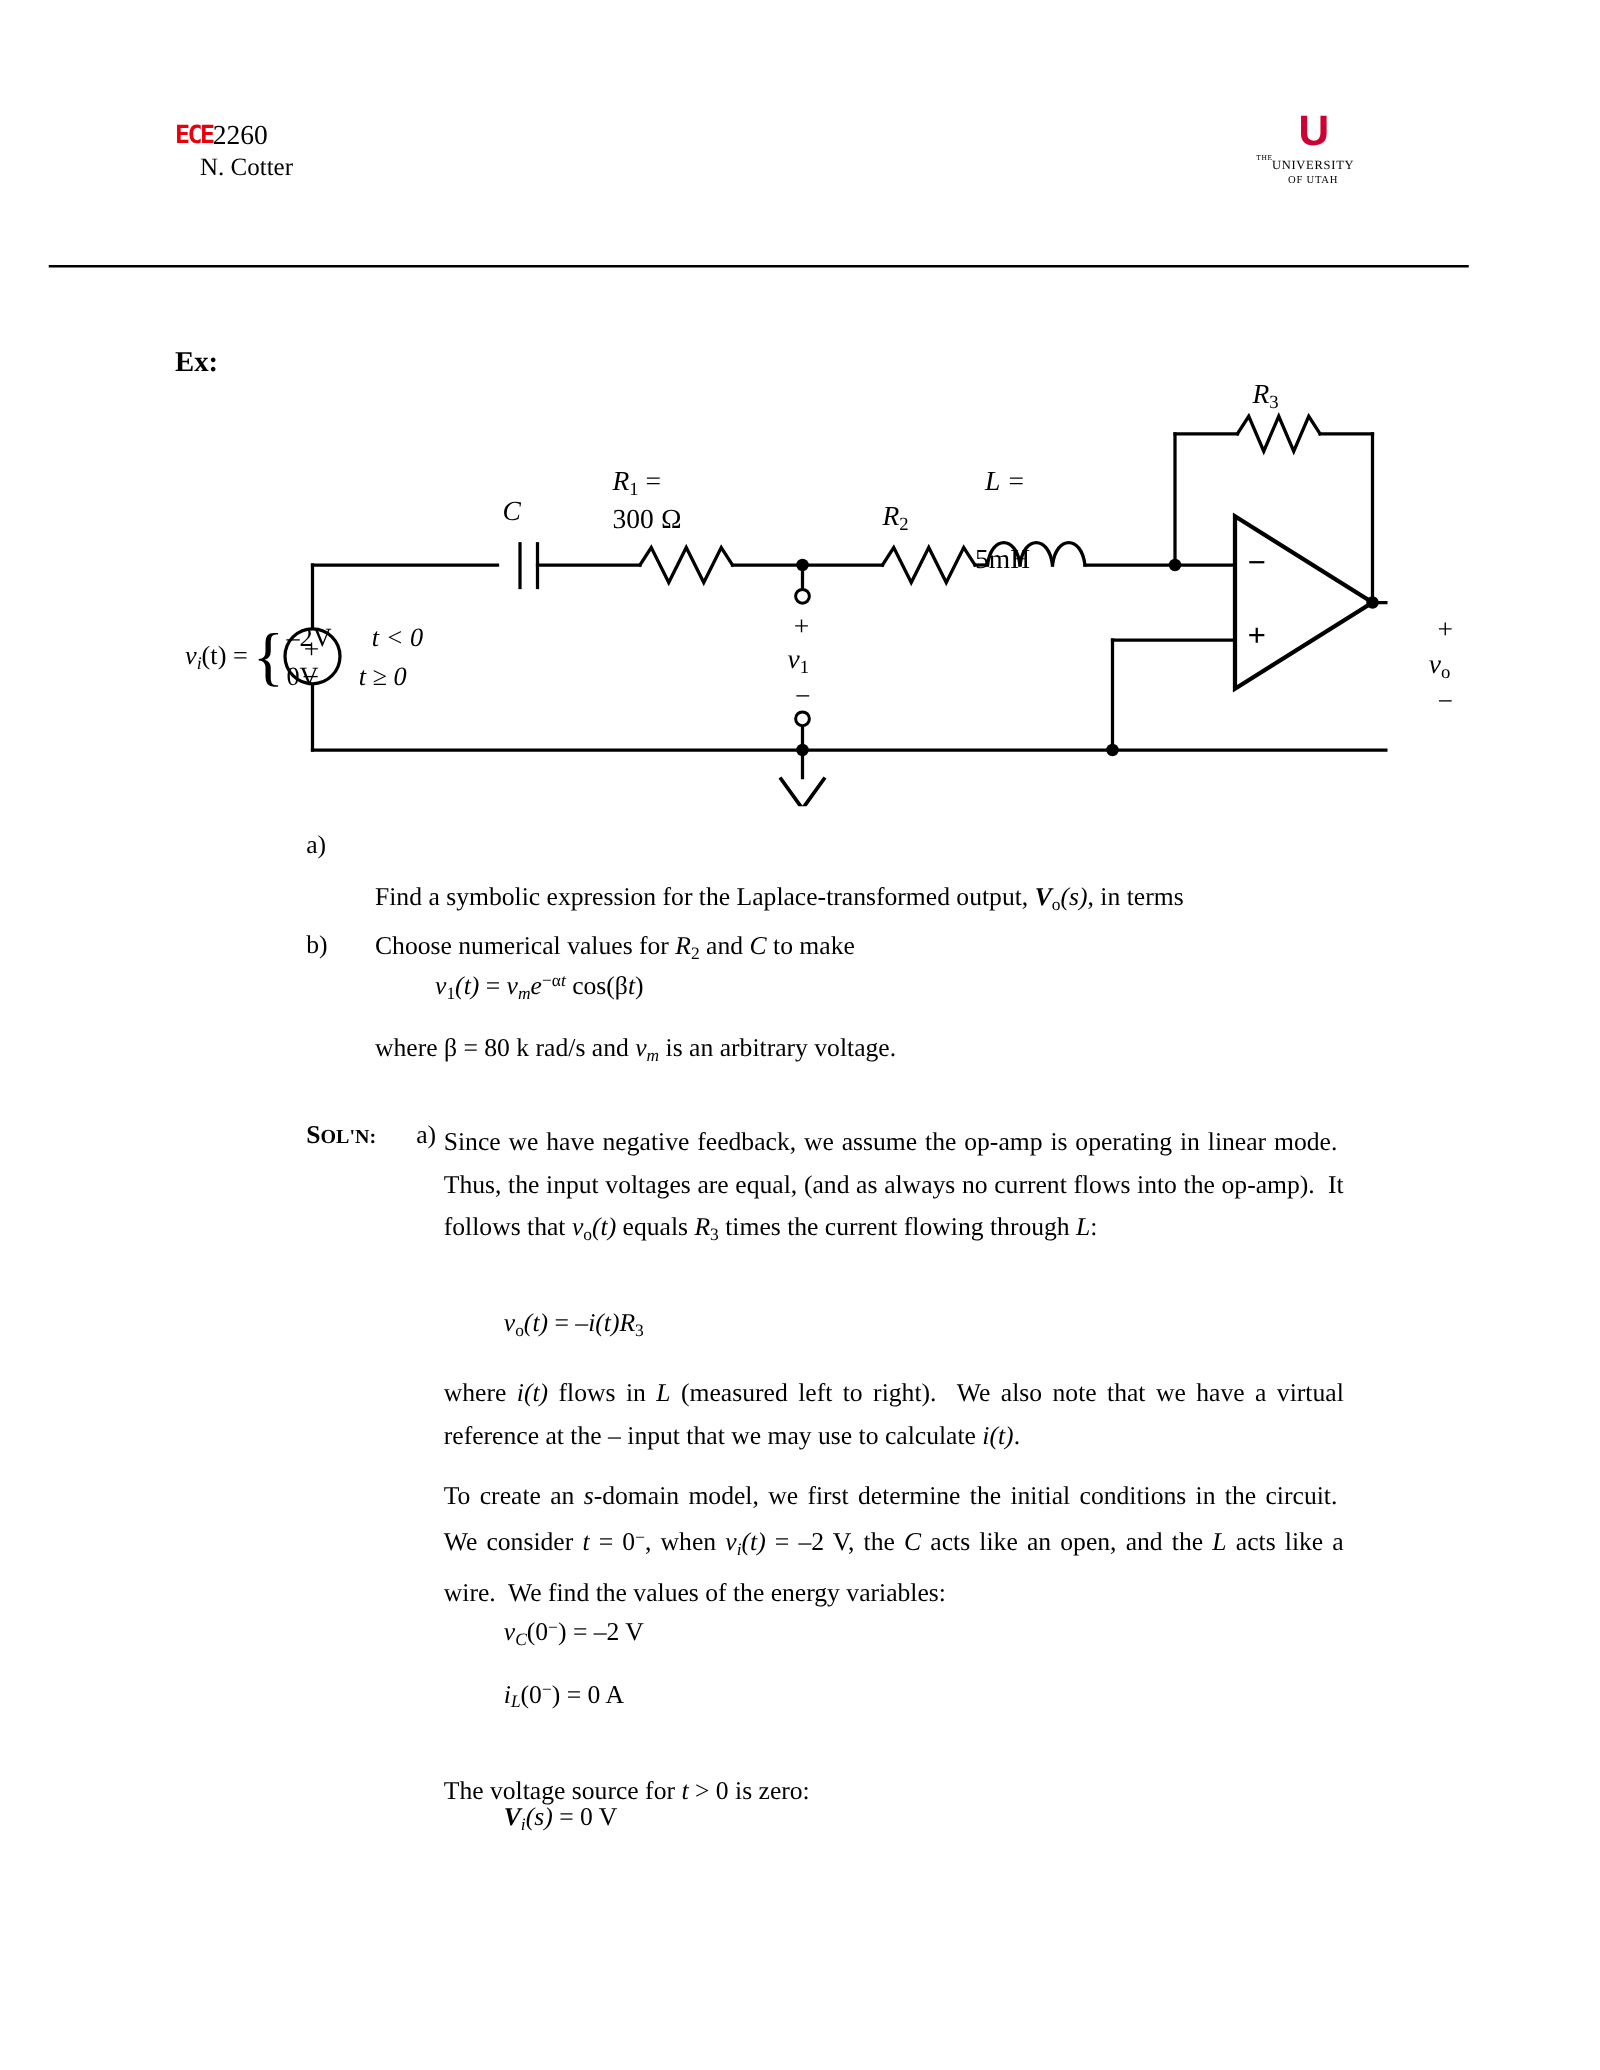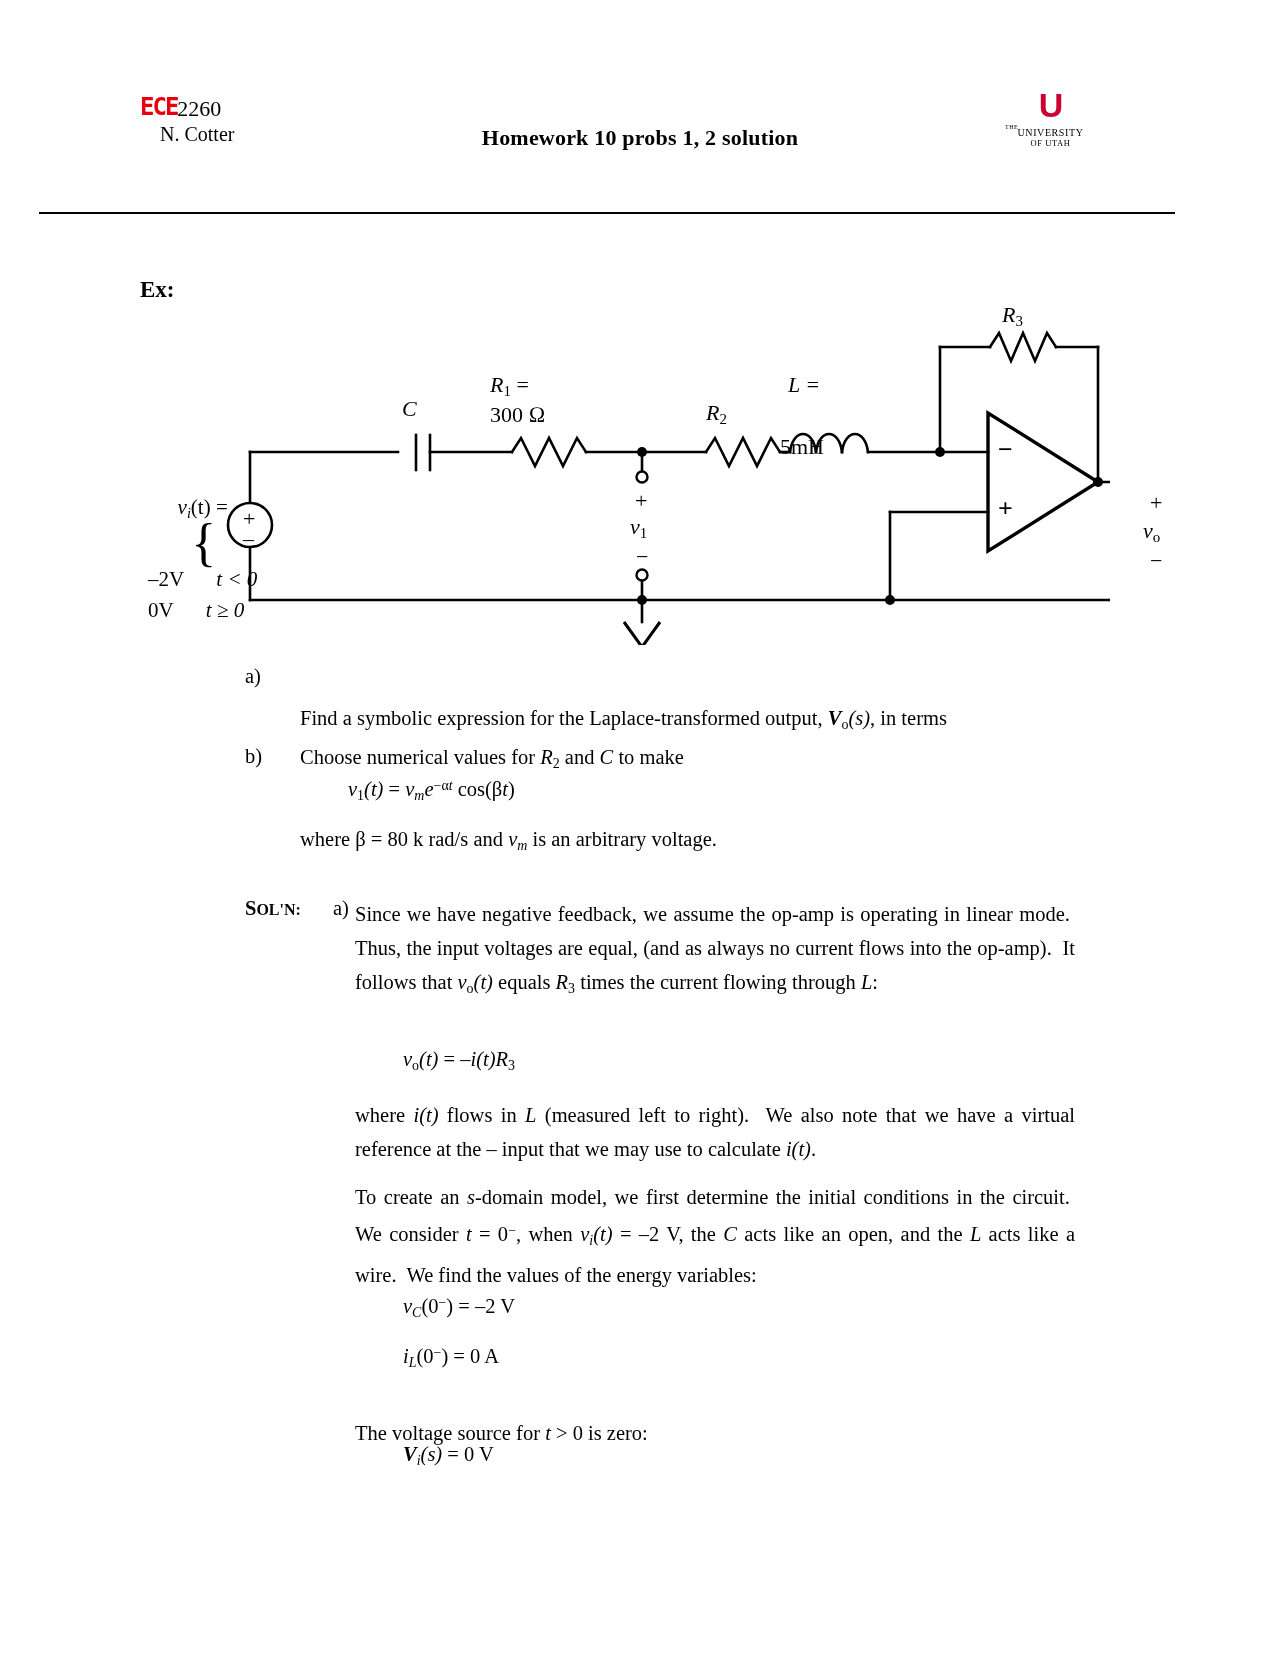--- a/index.html
+++ b/index.html
@@ -25,21 +25,21 @@
     position: absolute;
     left: 140px; top: 93px;
     font-size: 22px;
     line-height: 1.32;
   }
   .course-line { white-space: nowrap; }
   .ece-logo {
     color: #e8000d;
     font-family: "DejaVu Sans Mono", monospace;
     font-weight: bold;
-    font-size: 24px;
+    font-size: 20px;
     letter-spacing: -2px;
     position: relative;
     top: -1px;
   }
   .course-num { font-size: 22px; }
   .instructor {
     position: absolute;
     left: 160px; top: 123px;
     font-size: 20px;
   }
@@ -149,21 +149,20 @@
 <div class="header">
 
   <div class="course-block">
     <span class="course-line">
       <span class="ece-logo">ECE</span><span class="course-num">2260</span>
     </span>
   </div>
 
   <div class="instructor">N. Cotter</div>
 
-  <div class="doc-title">Homework 10 probs 1, 2 solution</div>
 
   <div class="u-logo">
     <div class="u-mark">U</div>
     <div class="u-the">THE</div>
     <div class="u-univ">UNIVERSITY</div>
     <div class="u-utah">OF UTAH</div>
   </div>
 
   <div class="hrule"></div>
 </div>
@@ -279,21 +278,21 @@
     <i>v</i><sub>1</sub>
   </div>
   <div style="position:absolute; left:486px; top:244px; font-size:22px;">−</div>
 
   <div style="position:absolute; left:1000px; top:190px; font-size:22px;">+</div>
   <div style="position:absolute; left:993px; top:218px; font-size:22px; white-space:nowrap;">
     <i>v</i><sub>o</sub>
   </div>
   <div style="position:absolute; left:1000px; top:248px; font-size:22px;">−</div>
 
-  <div style="position:absolute; left:-2px; top:195px; font-size:21px; white-space:nowrap; display:flex; align-items:center;flex-direction:column;">
+  <div style="position:absolute; left:-2px; top:195px; font-size:21px; white-space:nowrap; display:flex; align-items:center;">
     <span style="white-space:nowrap;">
       <i>v</i><sub><i>i</i></sub><span>(t) =</span>
     </span>
     <span style="font-size:52px; line-height:0.8; margin:0 2px 0 4px; font-family:'Liberation Serif',serif;">{</span>
     <span style="display:inline-block; line-height:31px;">
       <span style="display:block; white-space:nowrap;">
         <span>–2V</span>
         <span style="display:inline-block; width:22px;"></span>
         <i>t &lt; 0</i>
       </span>

